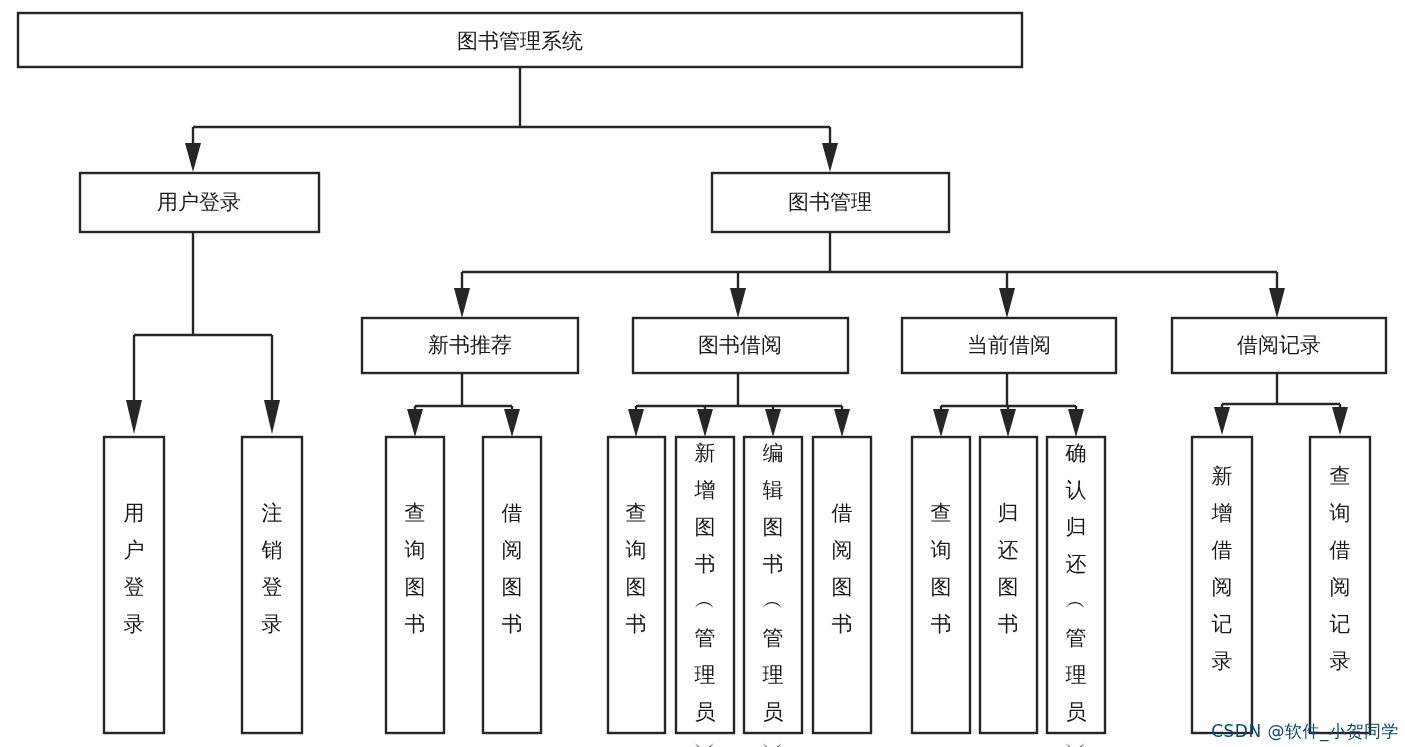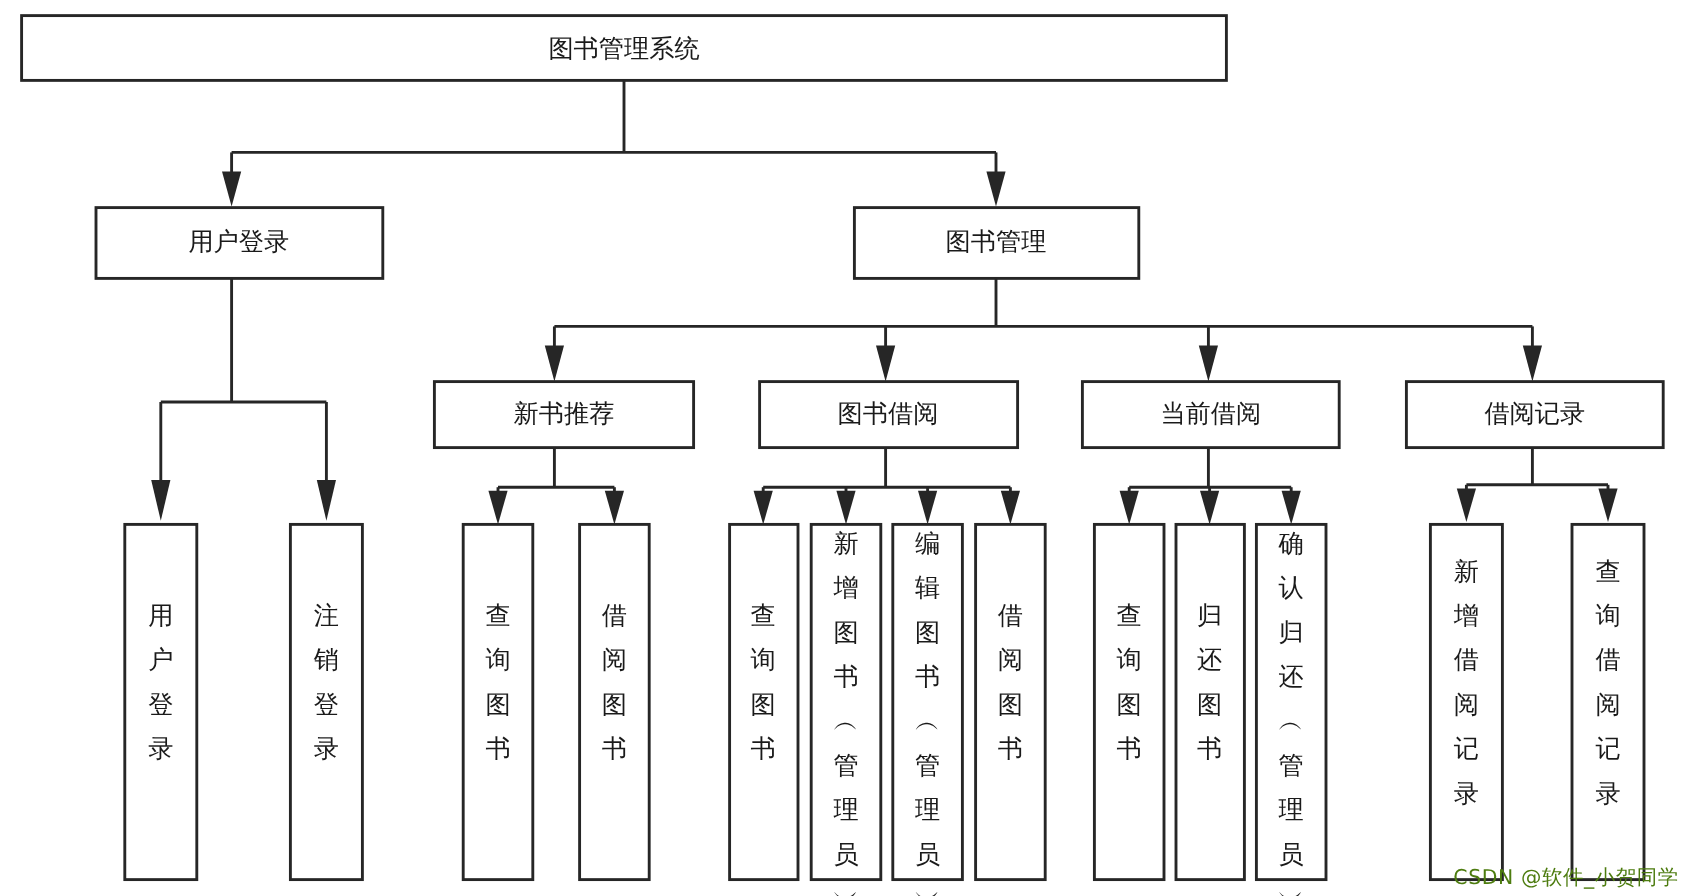--- a/index.html
+++ b/index.html
@@ -54,21 +54,21 @@
     font-size: 21px;
     fill: #1a1a1a;
     text-anchor: middle;
   }
   .watermark-text {
     position: absolute;
     right: 6px;
     bottom: 4px;
     font-family: "DejaVu Sans", "Liberation Sans", sans-serif;
     font-size: 17px;
-    color: #4d7c0f;
+    color: #0c4a6e;
     white-space: nowrap;
     letter-spacing: 0.5px;
   }
 </style>
 </head>
 <body>
 
 <div id="diagram-root">
 
   <svg id="flow-svg" viewBox="0 0 1405 747">

